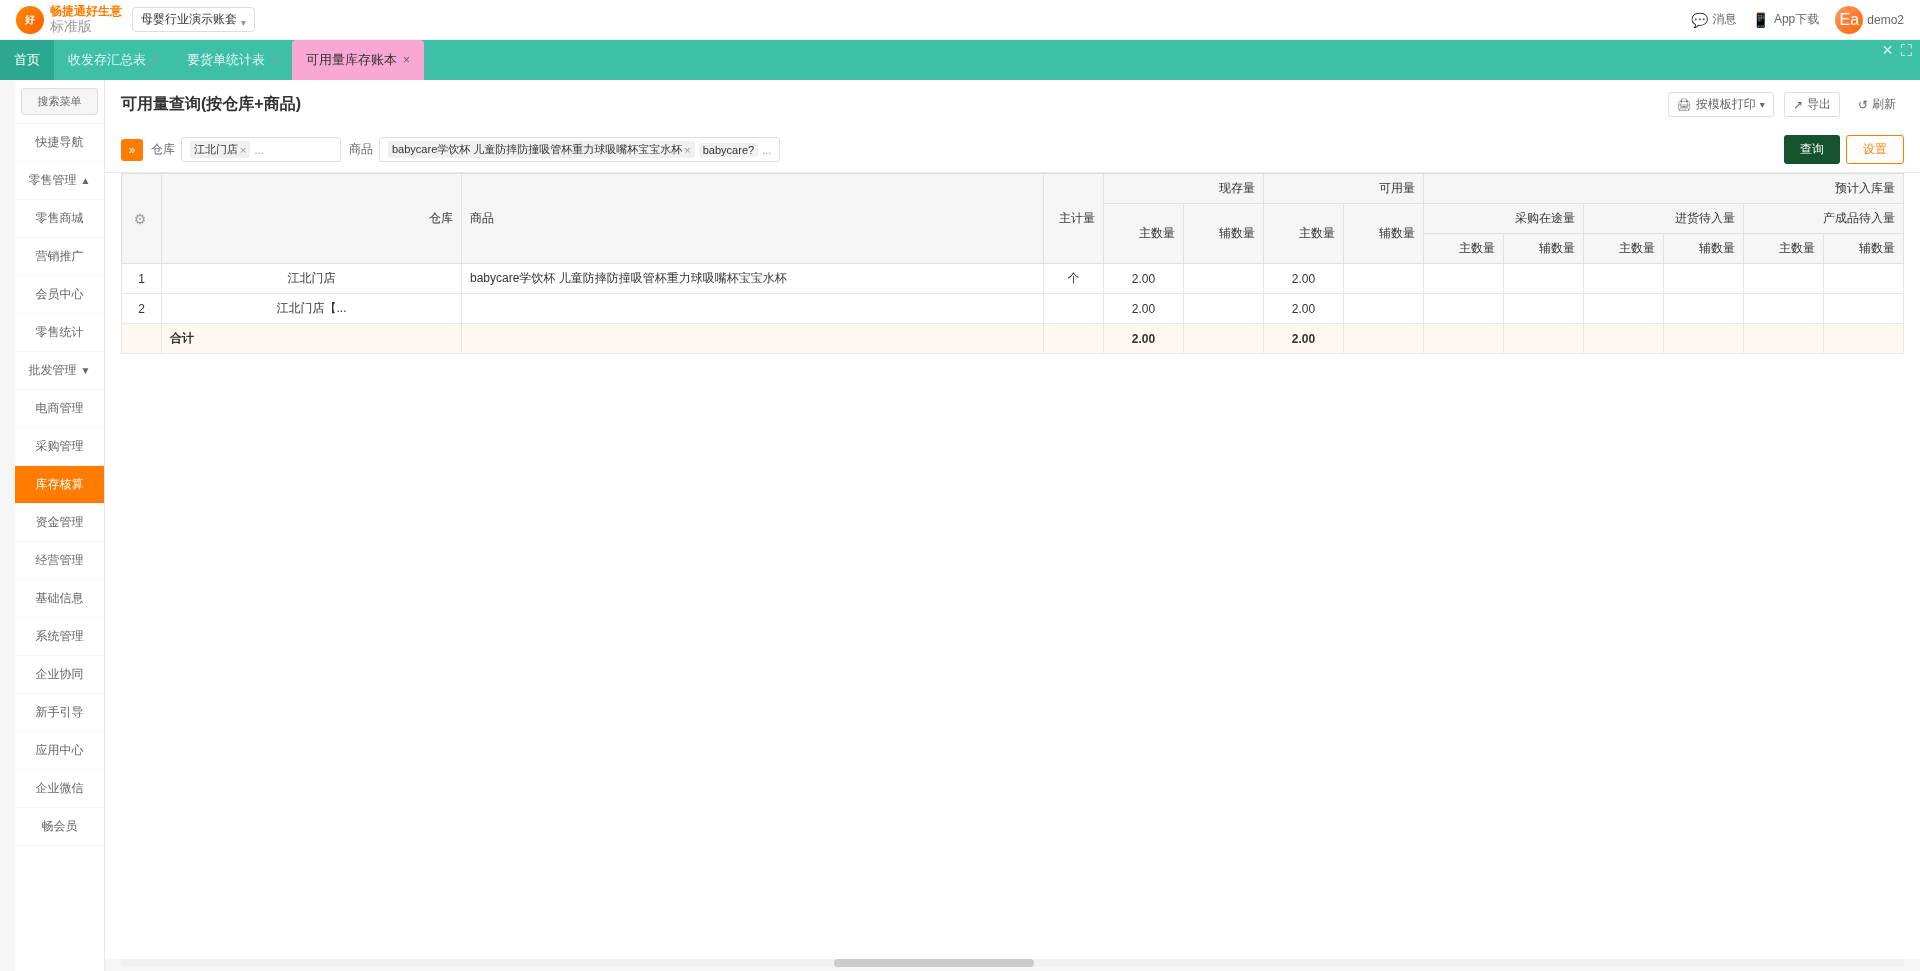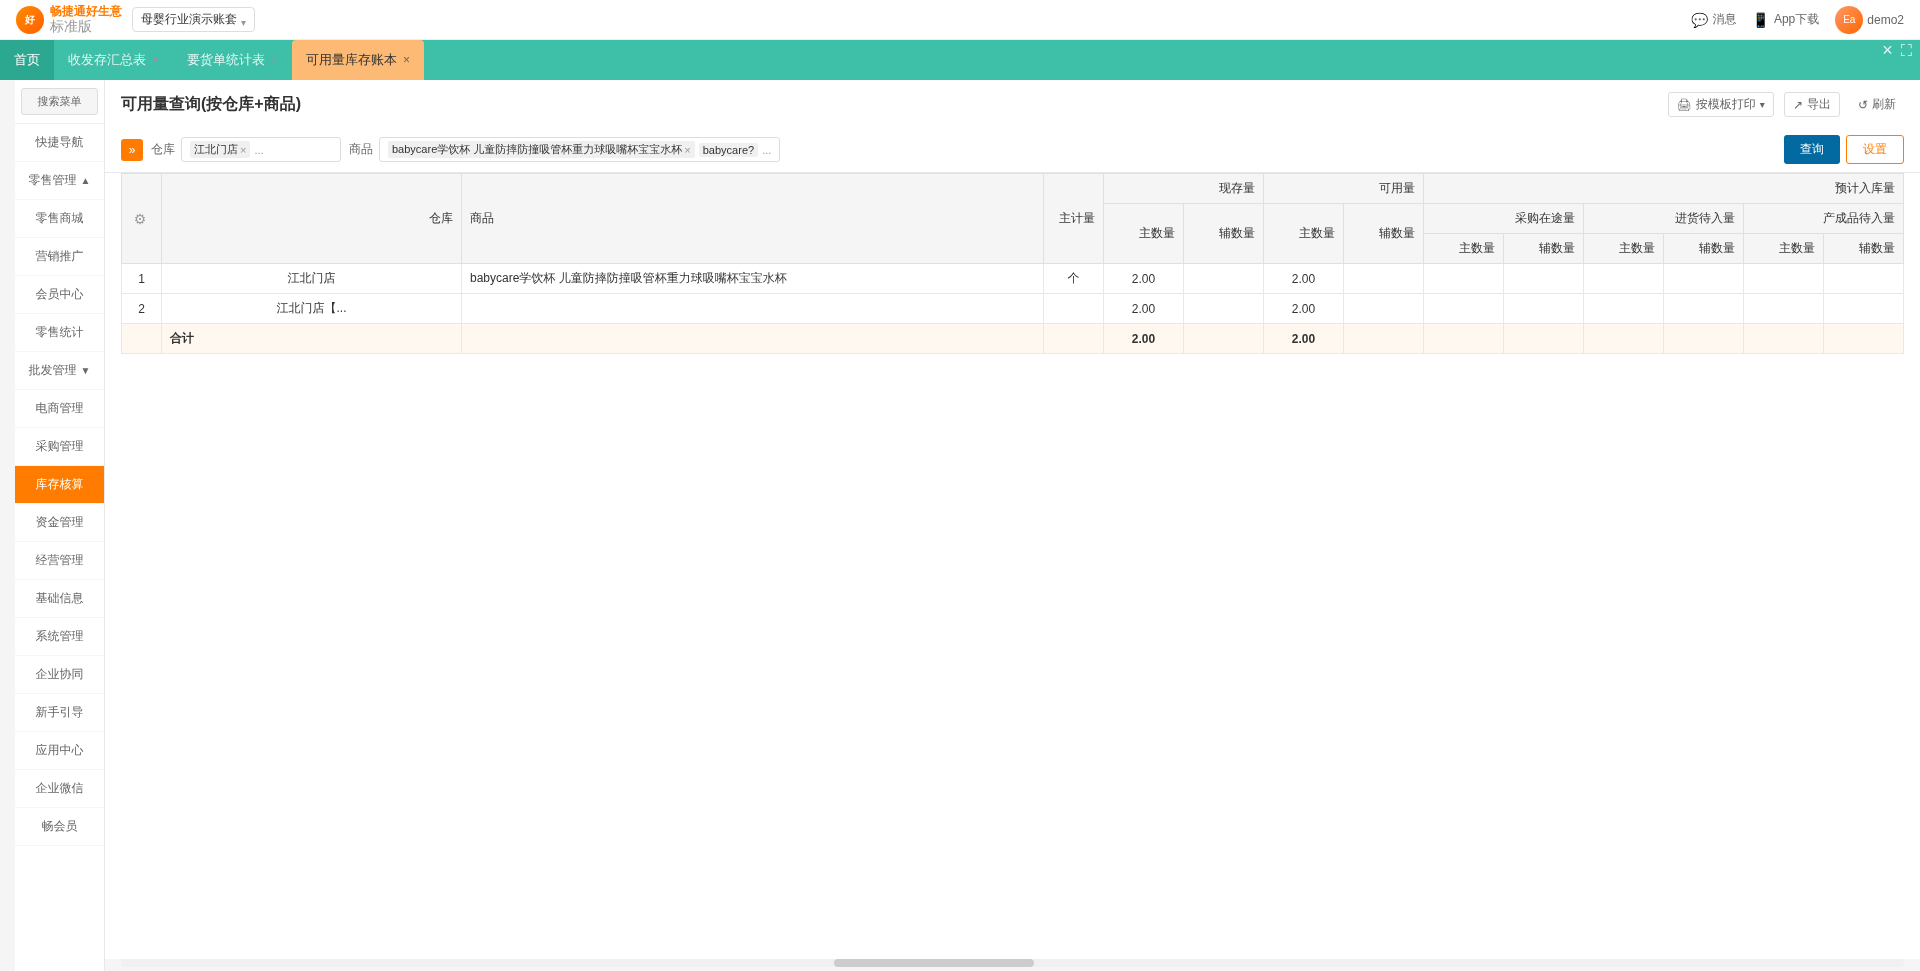--- a/index.html
+++ b/index.html
@@ -43,21 +43,21 @@
       display: flex; align-items: center; gap: 16px;
     }
     .header-action {
       display: flex; align-items: center; gap: 4px;
       font-size: 12px; color: #666; cursor: pointer;
     }
     .avatar {
       width: 28px; height: 28px; border-radius: 50%;
       background: linear-gradient(135deg, #ff9966, #ff6600);
       display: flex; align-items: center; justify-content: center;
-      color: white; font-size: 10px;
+      color: white; font-size: 16px;
     }
 
     
     .nav-tabs-bar {
       height: 40px;
       background: #3dbfa8;
       display: flex;
       align-items: flex-start;
       padding: 0 0 0 0;
       flex-shrink: 0;
@@ -72,21 +72,21 @@
       color: rgba(255,255,255,0.85);
       white-space: nowrap;
       position: relative;
     }
     .nav-tab.home {
       background: #2ca890;
       color: white;
       font-weight: 500;
     }
     .nav-tab.active {
-      background: #fdba74;
+      background: #f9a8d4;
       color: #333;
       border-radius: 4px 4px 0 0;
     }
     .nav-tab .close-x {
       margin-left: 6px; font-size: 12px; color: #999; cursor: pointer;
     }
     .nav-tab.active .close-x { color: #666; }
     .nav-tabs-right {
       margin-left: auto;
       display: flex; align-items: center; gap: 8px;
@@ -208,21 +208,21 @@
     .filter-input .tag .x { cursor: pointer; color: #999; }
     .filter-input .dots { color: #999; font-size: 11px; }
     .filter-product-input {
       min-width: 350px;
     }
     .filter-actions {
       margin-left: auto;
       display: flex; gap: 6px;
     }
     .btn-query {
-      background: #0369a1; color: white; border: none;
+      background: #14532d; color: white; border: none;
       padding: 5px 16px; border-radius: 3px; font-size: 12px; cursor: pointer;
     }
     .btn-setting {
       background: #fff; color: #ff7c00; border: 1px solid #ff7c00;
       padding: 5px 16px; border-radius: 3px; font-size: 12px; cursor: pointer;
     }
 
     
     .table-container {
       flex: 1;

